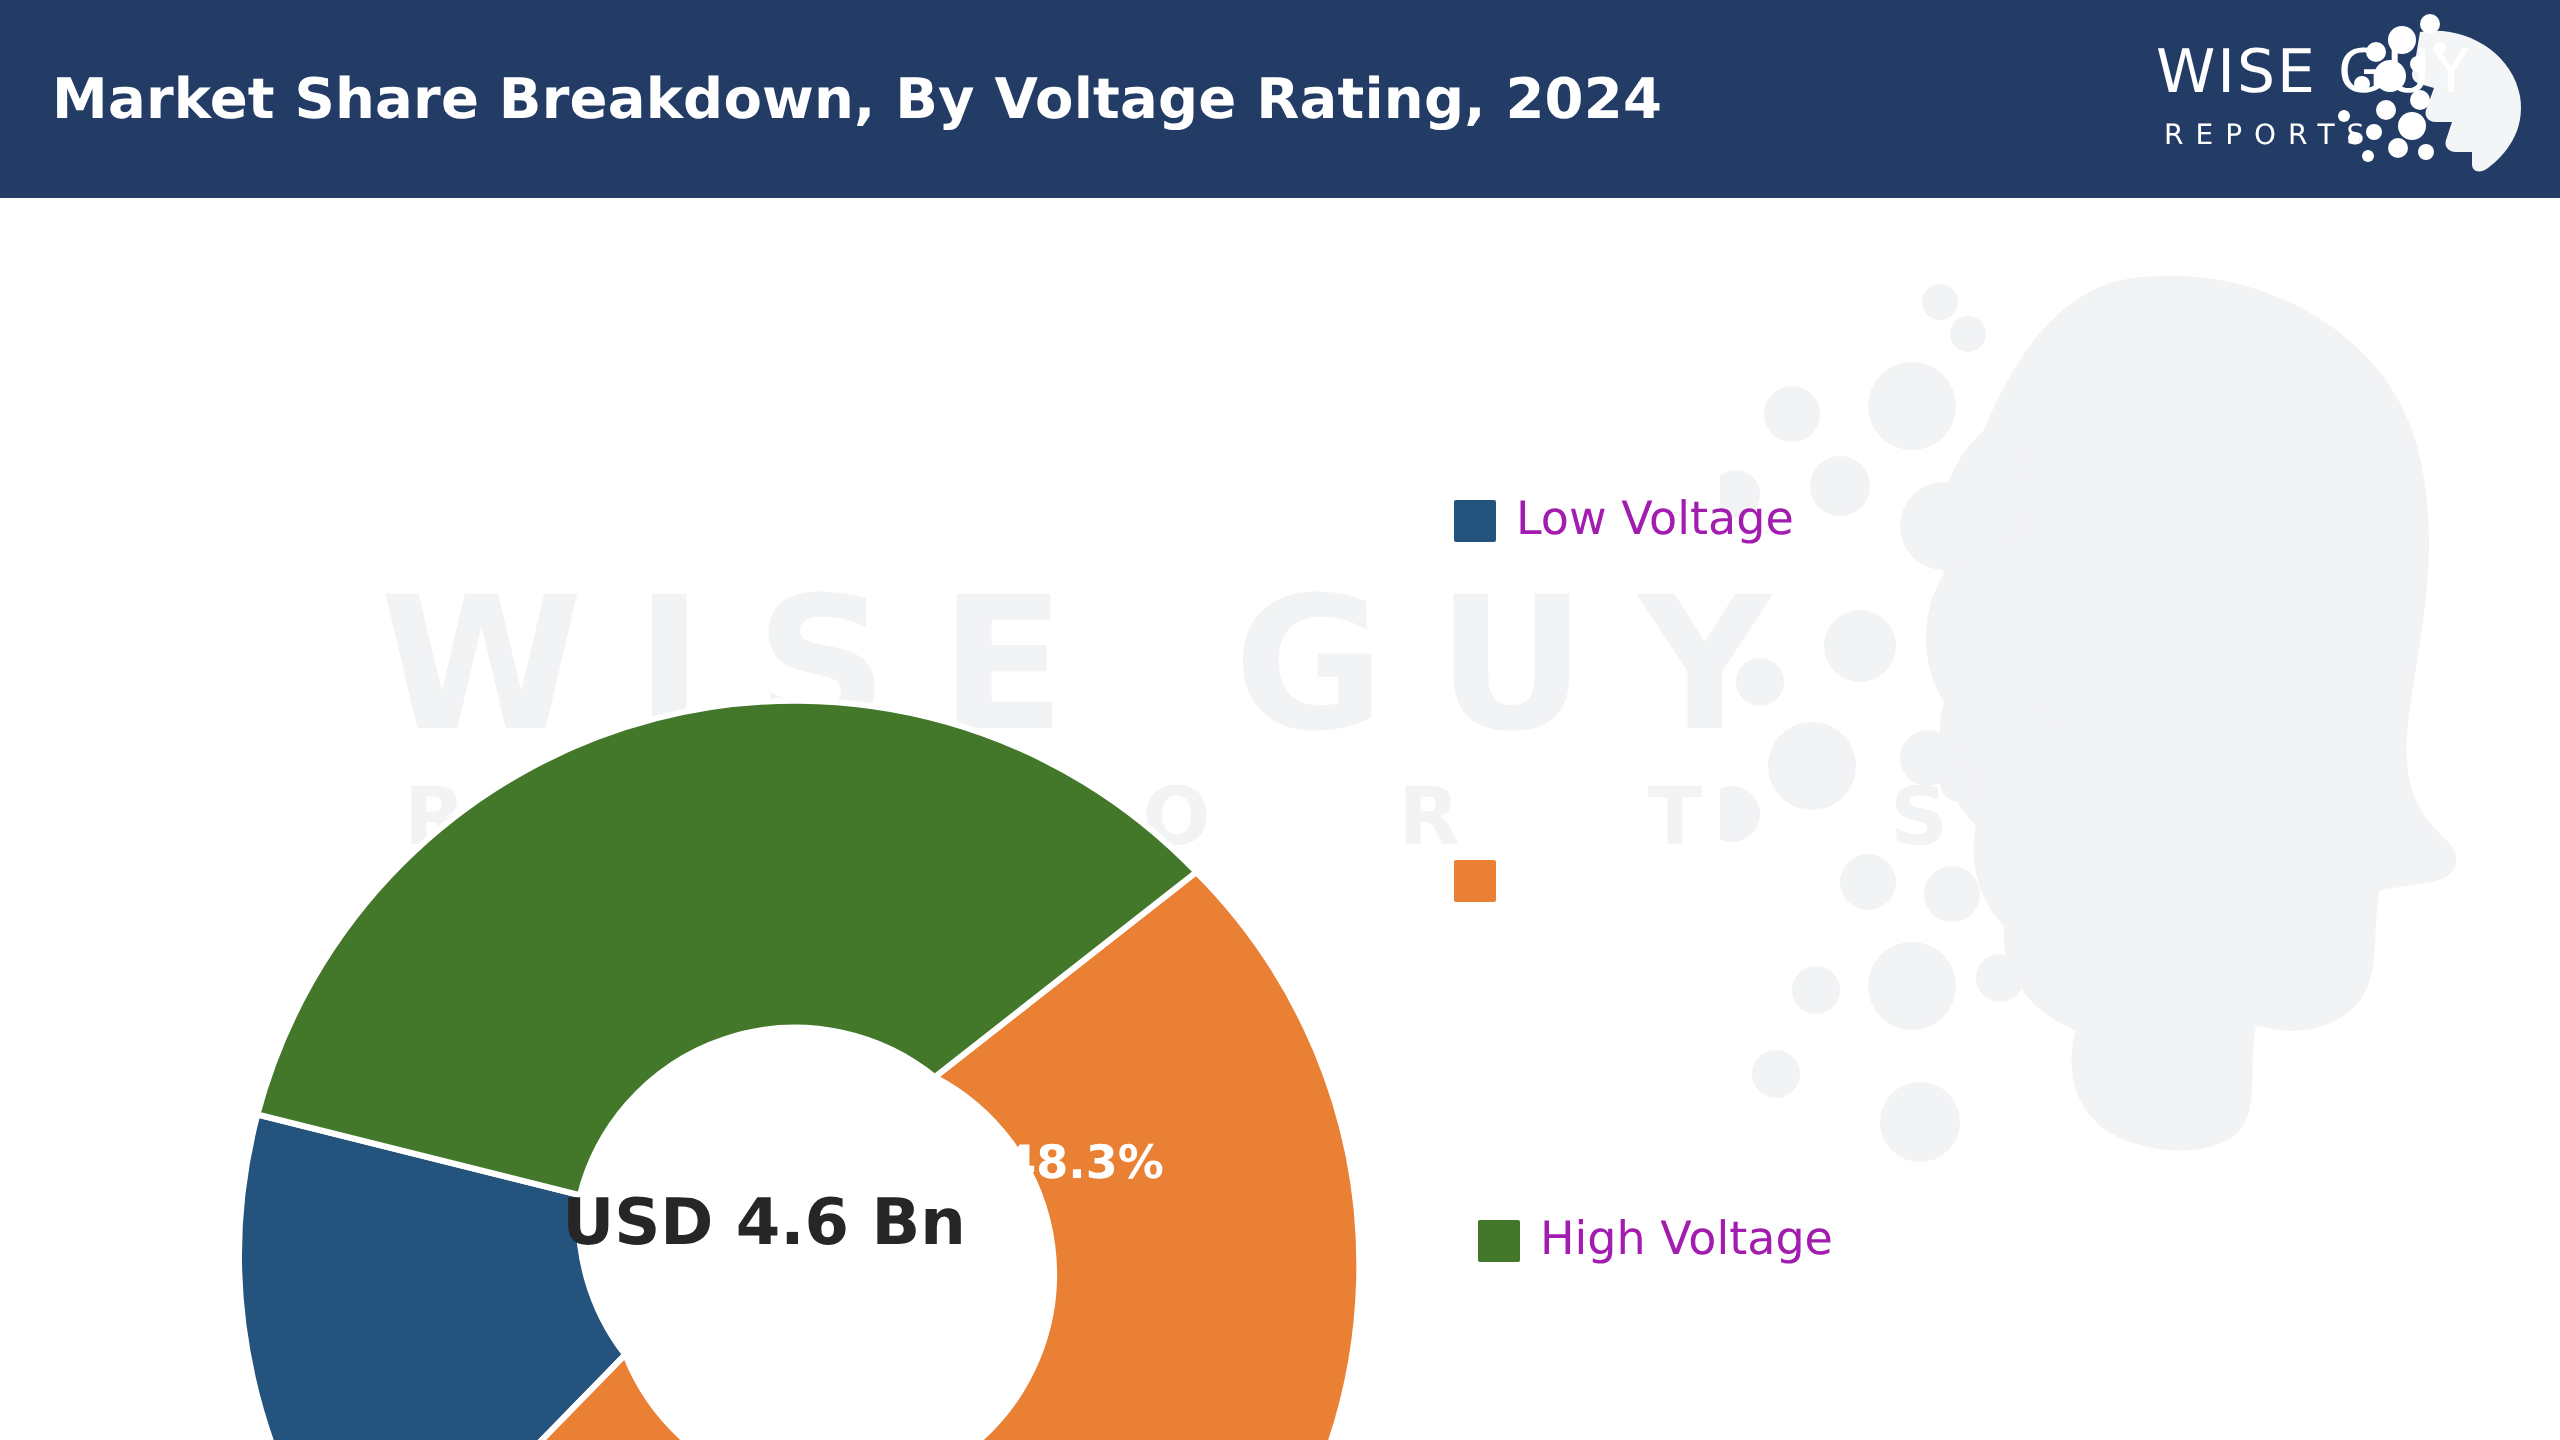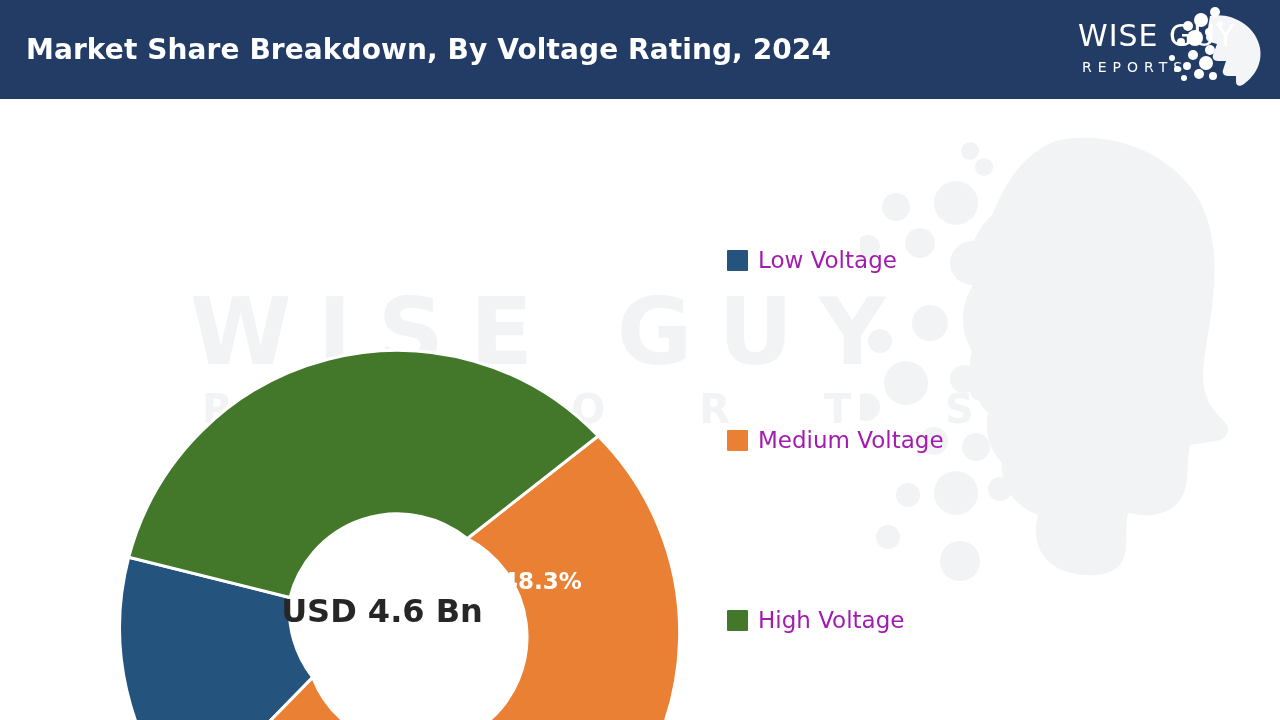--- a/index.html
+++ b/index.html
@@ -65,21 +65,21 @@
     pointer-events:none;
   }
 
   
   .legend{
     position:absolute;left:727px;top:150px;width:330px;
   }
   .legend-item{
     display:flex;align-items:center;height:22px;margin-bottom:158px;
   }
-  .legend-item:last-child{margin-bottom:0;}
+  .legend-item:last-child{margin-bottom:0;margin-left:12px;}
   .legend-swatch{
     width:21px;height:21px;flex:0 0 21px;margin-right:10px;border-radius:1px;
   }
   .legend-label{
     font-size:23px;color:#a21caf;white-space:nowrap;
   }
 </style>
 </head>
 <body>
 
@@ -174,21 +174,20 @@
       <div class="center-label">USD 4.6 Bn</div>
     </div>
 
     <div class="legend">
       <div class="legend-item">
         <span class="legend-swatch" style="background:#24537d"></span>
         <span class="legend-label">Low Voltage</span>
       </div>
       <div class="legend-item">
         <span class="legend-swatch" style="background:#e98033"></span>
-        <span class="legend-label">Medium Voltage</span>
       </div>
       <div class="legend-item">
         <span class="legend-swatch" style="background:#43772a"></span>
         <span class="legend-label">High Voltage</span>
       </div>
     </div>
 
   </div>
 </div>
 

